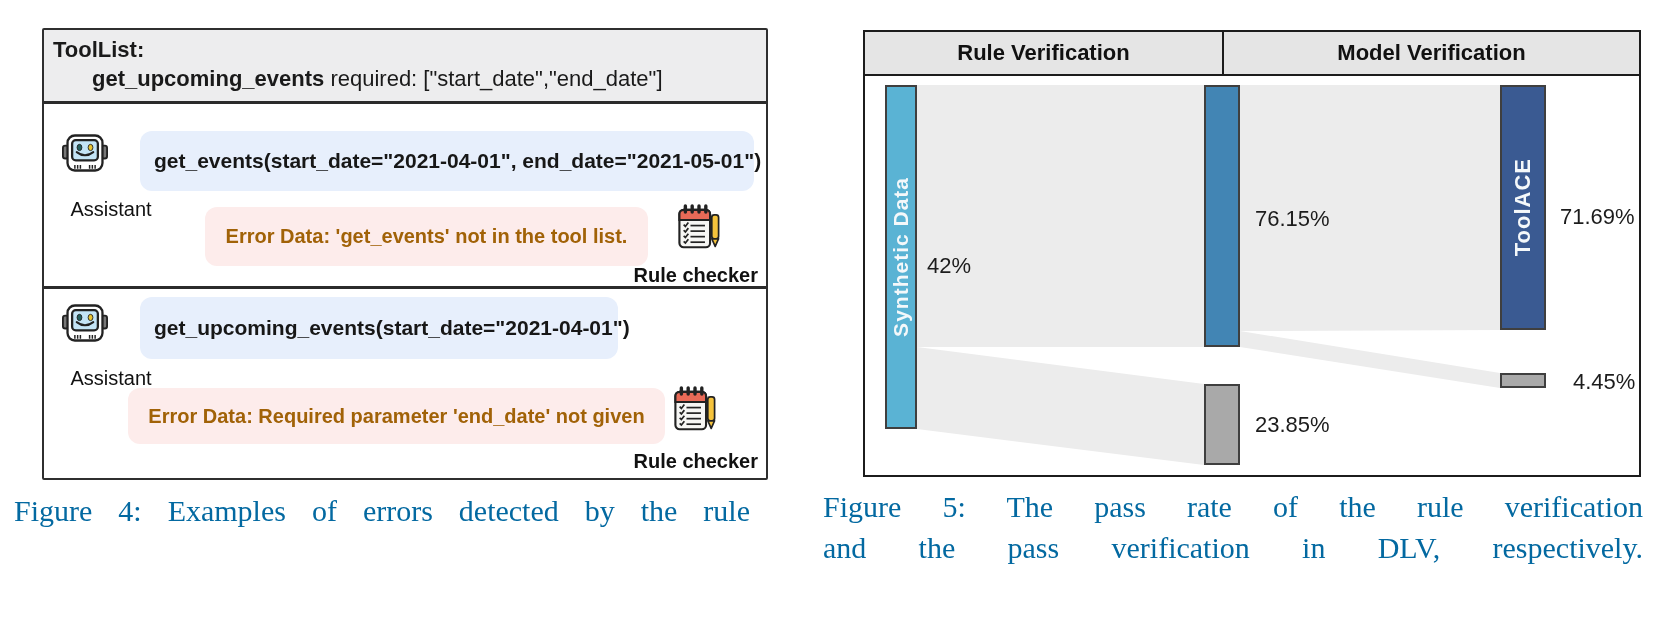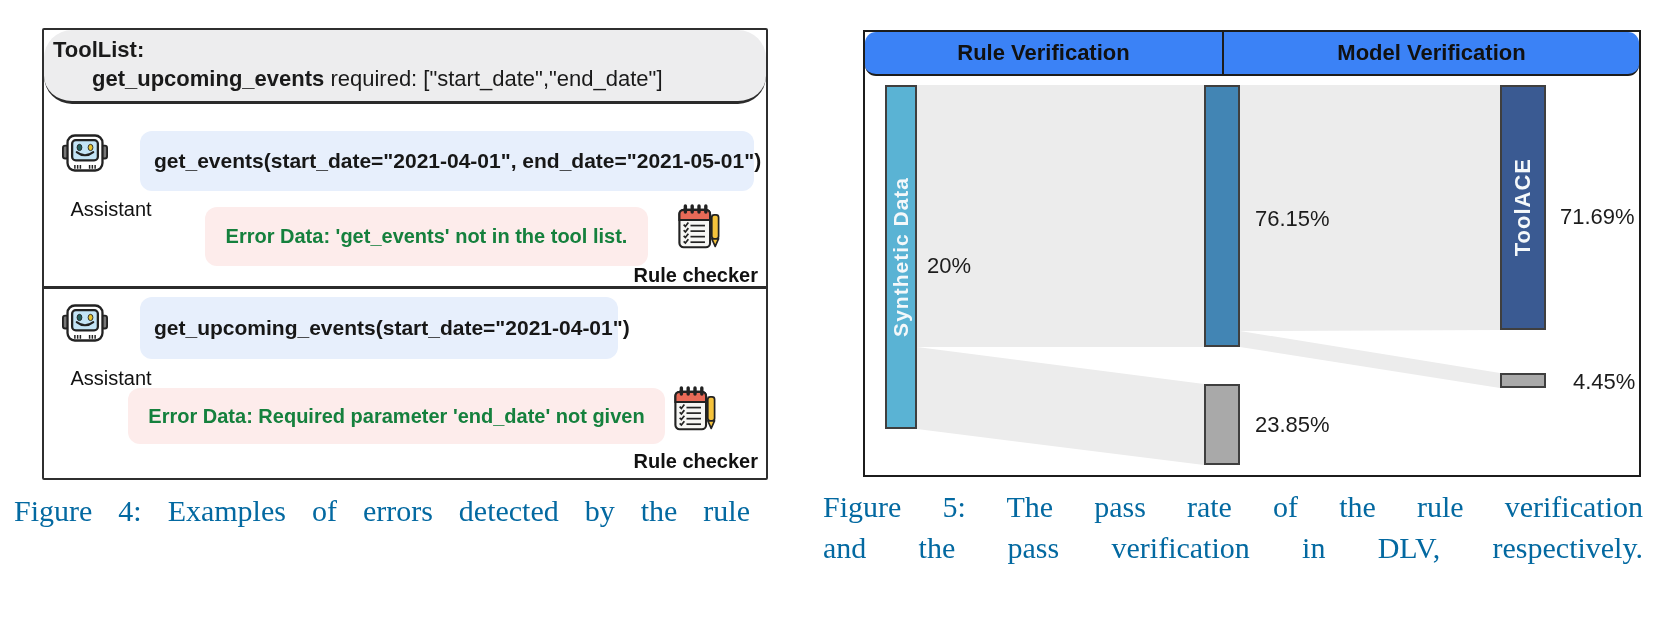--- a/index.html
+++ b/index.html
@@ -3,40 +3,40 @@
 <meta charset="utf-8">
 <style>
   html,body{margin:0;padding:0;background:#ffffff;}
   .page{position:relative;width:1680px;height:624px;background:#ffffff;overflow:hidden;
         font-family:"Liberation Sans", sans-serif;color:#1a1a1a;}
 
   
   .fig4{position:absolute;left:42px;top:28px;width:726px;height:452px;
         border:2px solid #2f2f2f;border-radius:2px;background:#fff;box-sizing:border-box;}
   .f4-header{position:absolute;left:0;top:0;right:0;height:71px;background:#ededee;
-             border-bottom:3px solid #2b2b2b;border-radius:28px;}
+             border-bottom:3px solid #2b2b2b;}
   .f4-h1{position:absolute;left:9px;top:7px;font-size:22px;font-weight:bold;}
   .f4-h2{position:absolute;left:48px;top:36px;font-size:22px;white-space:pre;}
   .f4-h2 .tool{font-weight:bold;}
   .robot{position:absolute;width:46px;height:46px;}
   .assistant{position:absolute;width:106px;text-align:center;font-size:20px;font-weight:normal;color:#111;}
   .bubble{position:absolute;border-radius:12px;display:flex;align-items:center;
           padding:0 14px;box-sizing:border-box;}
   .bubble-blue{background:#e7effc;font-size:21px;font-weight:bold;color:#171717;white-space:nowrap;}
-  .bubble-pink{background:#fdeceb;font-size:20px;font-weight:bold;color:#15803d;
+  .bubble-pink{background:#fdeceb;font-size:20px;font-weight:bold;color:#a16207;
                justify-content:center;white-space:nowrap;}
   .notepad{position:absolute;width:46px;height:52px;}
   .checker{position:absolute;font-size:20px;font-weight:bold;color:#111;}
   .f4-divider{position:absolute;left:0;right:0;top:256px;height:3px;background:#2b2b2b;}
 
   
   .fig5{position:absolute;left:863px;top:30px;width:778px;height:447px;
         border:2px solid #1c1c1c;background:#fff;box-sizing:border-box;}
-  .f5-header{position:absolute;left:0;top:0;right:0;height:42px;background:#3b82f6;
-             border-bottom:2.5px solid #1c1c1c;border-radius:11px;}
+  .f5-header{position:absolute;left:0;top:0;right:0;height:42px;background:#e5e5e5;
+             border-bottom:2.5px solid #1c1c1c;}
   .f5-cell{position:absolute;top:0;height:42px;line-height:42px;text-align:center;
            font-size:22px;font-weight:bold;color:#111;}
   .f5-cell1{left:0;width:357px;border-right:2.5px solid #1c1c1c;}
   .f5-cell2{left:359px;right:0;}
   .flows{position:absolute;left:0;top:0;width:100%;height:100%;}
   .node{position:absolute;box-sizing:border-box;border:2px solid #3f3f3f;
         display:flex;align-items:center;justify-content:center;}
   .vlabel{writing-mode:vertical-rl;transform:rotate(180deg);color:#f4f8fa;
           font-weight:bold;letter-spacing:1px;white-space:nowrap;}
   .pct{position:absolute;font-size:22px;color:#1c1c1c;white-space:nowrap;}
@@ -174,21 +174,21 @@
     <div class="node" style="left:20px;top:53px;width:32px;height:344px;background:#5ab3d4;">
       <span class="vlabel" style="font-size:21px;">Synthetic Data</span>
     </div>
     <div class="node" style="left:339px;top:53px;width:36px;height:262px;background:#4285b4;"></div>
     <div class="node" style="left:339px;top:352px;width:36px;height:81px;background:#a9a9a9;"></div>
     <div class="node" style="left:635px;top:53px;width:46px;height:245px;background:#3a5a92;">
       <span class="vlabel" style="font-size:22px;">ToolACE</span>
     </div>
     <div class="node" style="left:635px;top:341px;width:46px;height:15px;background:#a9a9a9;"></div>
 
-    <div class="pct" style="left:62px;top:221px;">20%</div>
+    <div class="pct" style="left:62px;top:221px;">42%</div>
     <div class="pct" style="left:390px;top:174px;">76.15%</div>
     <div class="pct" style="left:390px;top:380px;">23.85%</div>
     <div class="pct" style="left:695px;top:172px;">71.69%</div>
     <div class="pct" style="left:708px;top:337px;">4.45%</div>
   </div>
 
   <div class="caption cap5">
     <div class="just">Figure 5: The pass rate of the rule verification</div>
     <div class="just">and the pass verification in DLV, respectively.</div>
   </div>

